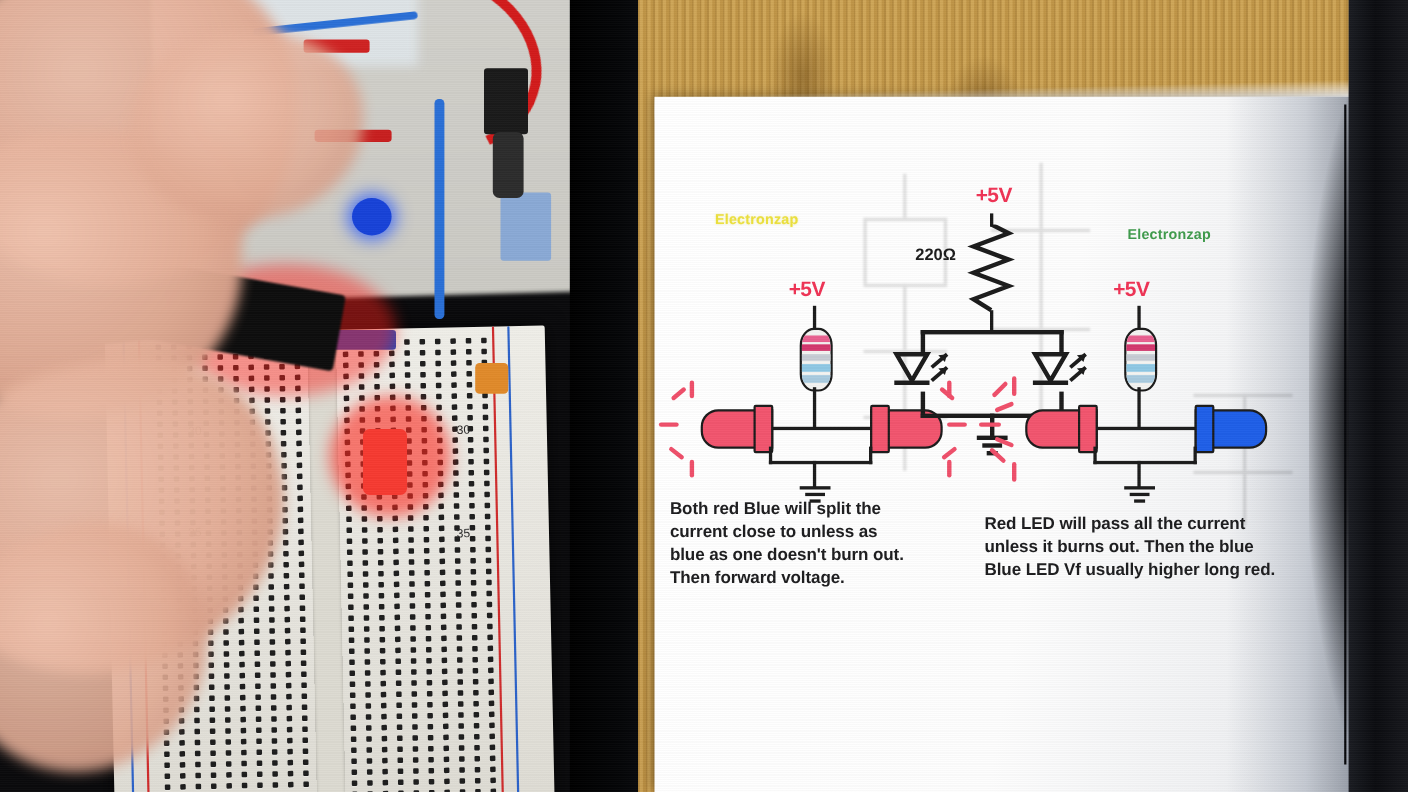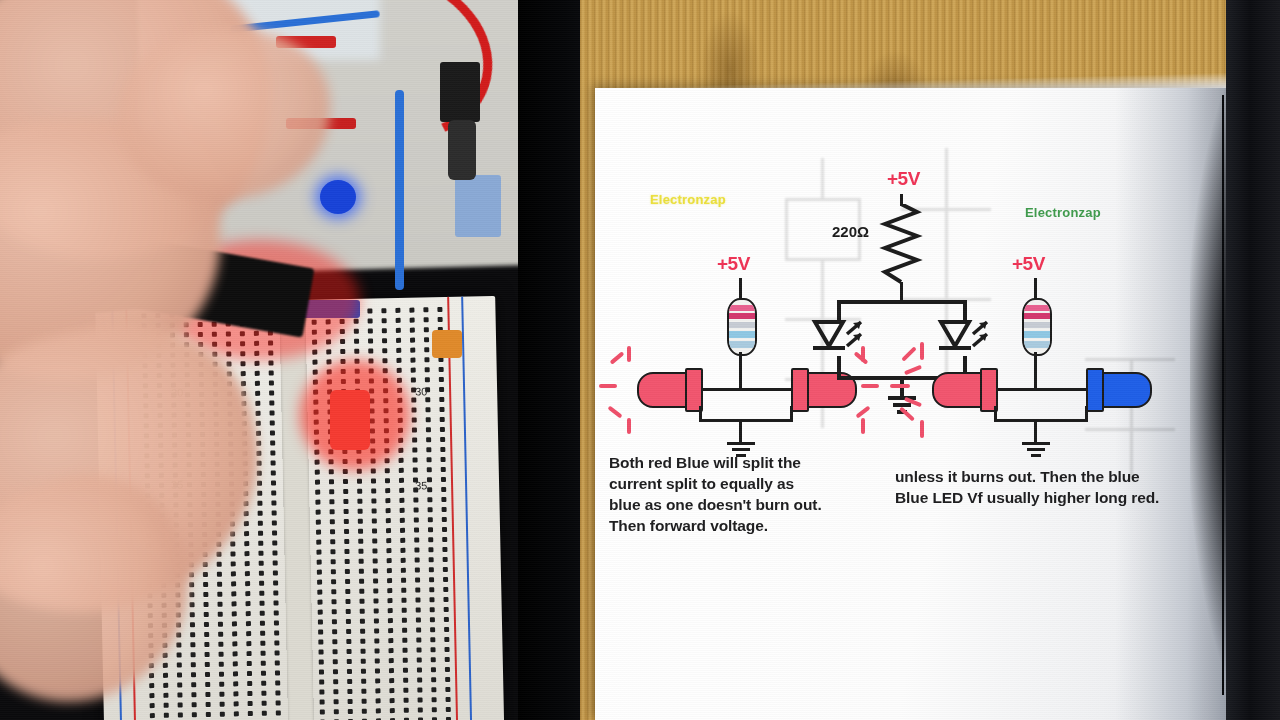--- a/index.html
+++ b/index.html
@@ -1126,26 +1126,27 @@
       <div class="ray" style="left:-30px;top:84px;width:4px;height:18px;"></div>
       <div class="ray" style="left:-60px;top:126px;width:20px;height:4px;"></div>
       <div class="ray" style="left:-52px;top:154px;width:18px;height:4px;transform:rotate(42deg);"></div>
       <div class="ray" style="left:-30px;top:162px;width:4px;height:18px;"></div>
       <div class="ray" style="left:-46px;top:110px;width:18px;height:4px;transform:rotate(-22deg);"></div>
       <div class="ray" style="left:-46px;top:142px;width:18px;height:4px;transform:rotate(22deg);"></div>
     </div>
 
     <div class="caption" style="left:14px;top:364px;">
       <div>Both red Blue will split the</div>
-      <div>current split to equally as</div>
+      <div>current close to unless as</div>
       <div>blue as one doesn't burn out.</div>
       <div>Then forward voltage.</div>
     </div>
 
     <div class="caption" style="left:300px;top:378px;">
+      <div>Red LED will pass all the current</div>
       <div>unless it burns out. Then the blue</div>
       <div>Blue LED Vf usually higher long red.</div>
     </div>
   </div>
 
   <div class="cover-curve"></div>
   <div class="book-edge-line"></div>
   <div class="book-spine"></div>
 
   <div class="grain"></div>

